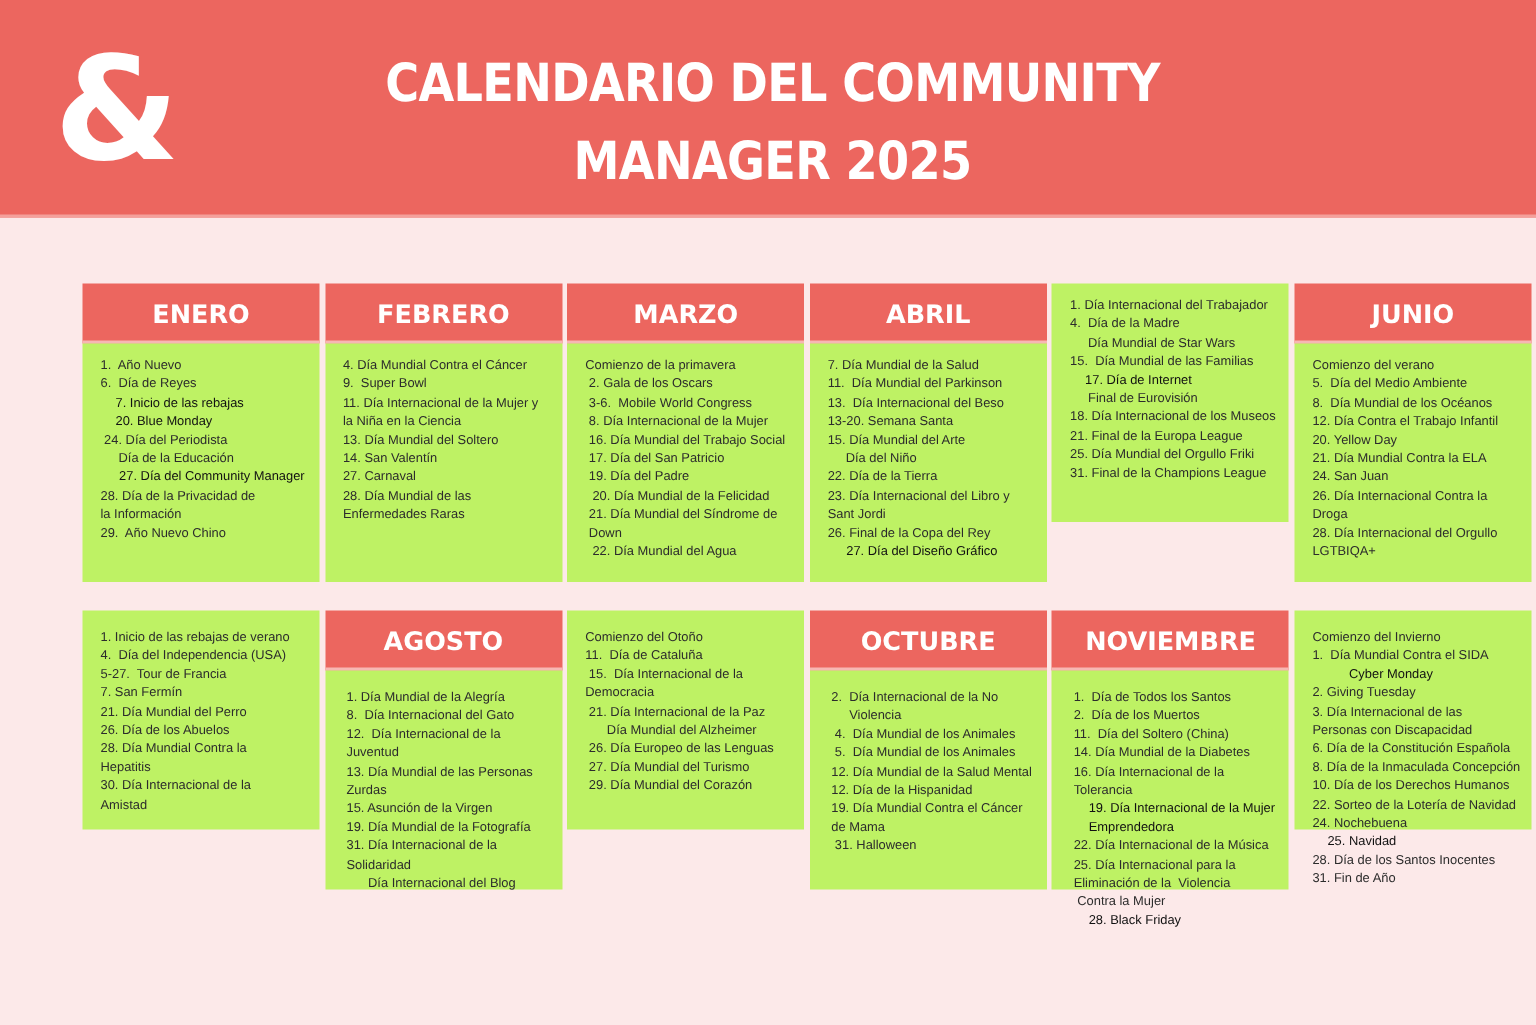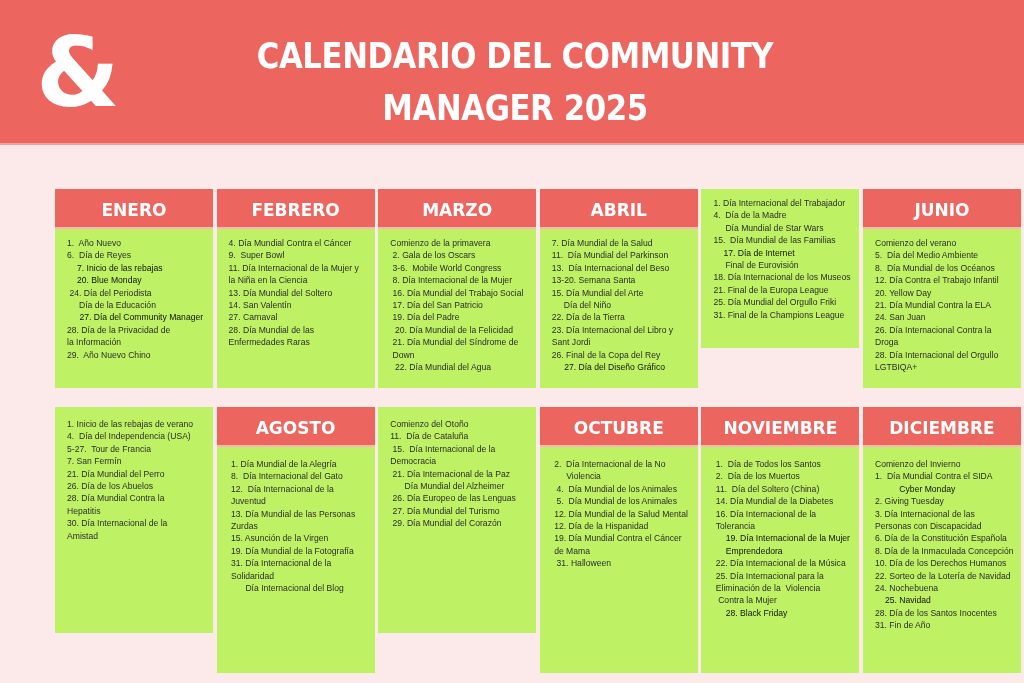--- a/index.html
+++ b/index.html
@@ -39,21 +39,21 @@
       font-size: 17px; text-align: center;
       height: 40px; line-height: 42px;
       border-bottom: 2px solid #f7b7b3;
     }
     .month-body {
       background: #bef264; padding: 8px 6px 6px 12px;
       font-family: "Liberation Sans", sans-serif;
       font-size: 8.6px; line-height: 12.4px; color: #2c2c2c;
     }
     .row1 .month-body { height: 159px; }
-    .row2 .month-body { height: 226px; padding-top: 11px; }
+    .row2 .month-body { height: 146px; padding-top: 11px; }
     .ev { display: block; white-space: pre-wrap; }
     .ev.bold { font-weight: normal; color: #111; margin-left: 10px; }
     .ev.indent { padding-left: 12px; }
   </style>
 </head>
 <body>
 
 <div class="banner">
   <div class="logo">&amp;</div>
   <div class="title">CALENDARIO DEL COMMUNITY MANAGER 2025</div>
@@ -222,21 +222,20 @@
         <span class="ev bold"> 19. Día Internacional de la Mujer</span>
         <span class="ev bold"> Emprendedora</span>
         <span class="ev"> 22. Día Internacional de la Música</span>
         <span class="ev"> 25. Día Internacional para la</span>
         <span class="ev"> Eliminación de la  Violencia</span>
         <span class="ev">  Contra la Mujer</span>
         <span class="ev bold"> 28. Black Friday</span>
       </div>
     </div>
     <div class="month">
-      <div class="month-header">DICIEMBRE</div>
       <div class="month-body">
         <span class="ev">Comienzo del Invierno</span>
         <span class="ev">1.  Día Mundial Contra el SIDA</span>
         <span class="ev bold indent"> Cyber Monday</span>
         <span class="ev">2. Giving Tuesday</span>
         <span class="ev">3. Día Internacional de las</span>
         <span class="ev">Personas con Discapacidad</span>
         <span class="ev">6. Día de la Constitución Española</span>
         <span class="ev">8. Día de la Inmaculada Concepción</span>
         <span class="ev">10. Día de los Derechos Humanos</span>

